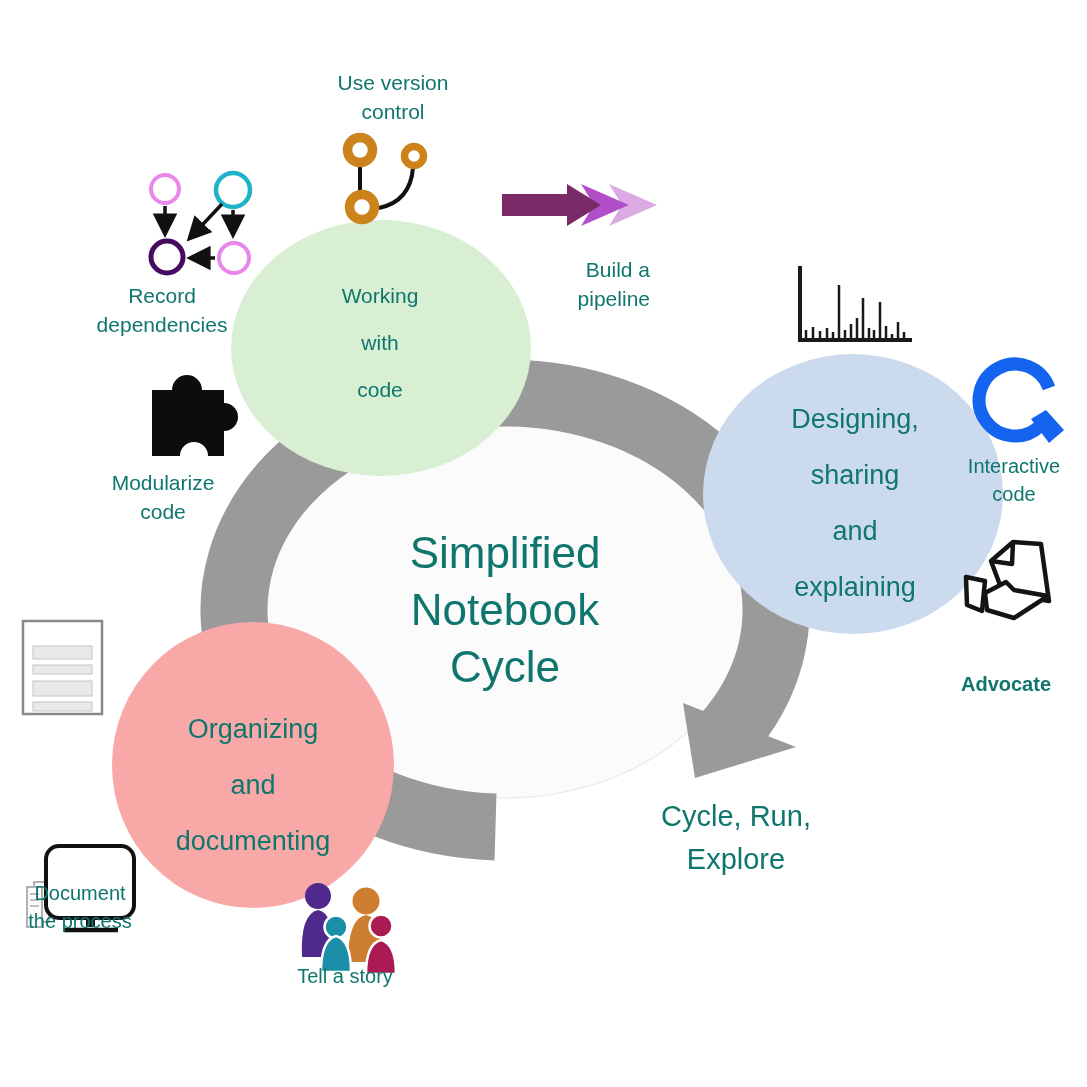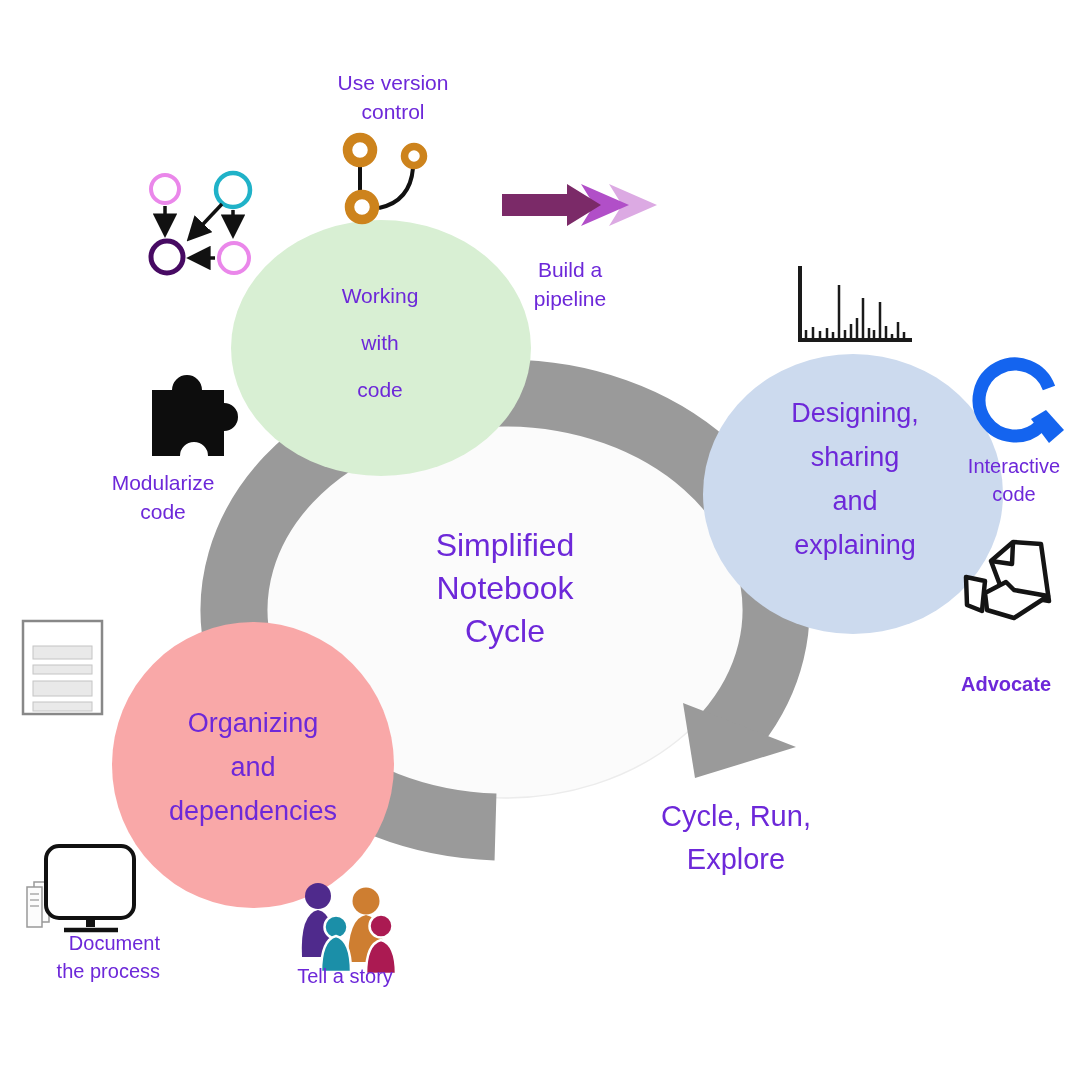--- a/index.html
+++ b/index.html
@@ -1,24 +1,24 @@
 <!DOCTYPE html>
 <html><head>
 <meta charset="utf-8">
 <style>
   html,body{margin:0;padding:0;background:#fff;}
   #canvas{position:relative;width:1087px;height:1087px;background:#ffffff;overflow:hidden;
           font-family:"Liberation Sans", sans-serif;color:#1a1a1a;}
   svg{position:absolute;left:0;top:0;}
-  .lbl{position:absolute;text-align:center;white-space:pre-line;color:#6d28d9;}
+  .lbl{position:absolute;text-align:center;white-space:pre-line;color:#0f766e;}
   .s21{font-size:21px;line-height:29px;}
   .s20{font-size:20px;line-height:28px;}
   .stage-lbl{font-size:21px;line-height:47px;}
-  .stage-lbl-sm{font-size:27px;line-height:44px;}
-  .title-lbl{font-size:32px;line-height:43px;}
+  .stage-lbl-sm{font-size:27px;line-height:56px;}
+  .title-lbl{font-size:44px;line-height:57px;}
   .outcome-lbl{font-size:29px;line-height:43px;}
 </style>
 </head>
 <body>
 
 <div id="canvas">
 
   <svg width="1087" height="1087" viewBox="0 0 1087 1087">
     <defs>
       <marker id="ah" viewBox="0 0 10 10" refX="8" refY="5" markerWidth="7" markerHeight="7" orient="auto-start-reverse">
@@ -128,30 +128,32 @@
 
   <div class="lbl stage-lbl" style="left:280px;top:272px;width:200px;">Working
 with
 code</div>
   <div class="lbl stage-lbl-sm" style="left:735px;top:391px;width:240px;">Designing,
 sharing
 and
 explaining</div>
   <div class="lbl stage-lbl-sm" style="left:123px;top:701px;width:260px;">Organizing
 and
-dependencies</div>
+documenting</div>
 
   <div class="lbl s21" style="left:293px;top:68px;width:200px;">Use version
 control</div>
-  <div class="lbl s21" style="left:490px;top:255px;width:160px;">Build a
+  <div class="lbl s21" style="left:490px;top:255px;width:160px;text-align:right;">Build a
 pipeline</div>
+  <div class="lbl s21" style="left:52px;top:281px;width:220px;">Record
+dependencies</div>
   <div class="lbl s21" style="left:63px;top:468px;width:200px;">Modularize
 code</div>
   <div class="lbl s20" style="left:934px;top:452px;width:160px;">Interactive
 code</div>
   <div class="lbl s20" style="left:926px;top:670px;width:160px;font-weight:bold;">Advocate</div>
-  <div class="lbl s20" style="left:0px;top:929px;width:160px;text-align:right;">Document
+  <div class="lbl s20" style="left:0px;top:879px;width:160px;">Document
 the process</div>
   <div class="lbl s20" style="left:265px;top:962px;width:160px;">Tell a story</div>
 
   <div class="lbl outcome-lbl" style="left:616px;top:795px;width:240px;">Cycle, Run,
 Explore</div>
 </div>
 
 </body></html>

